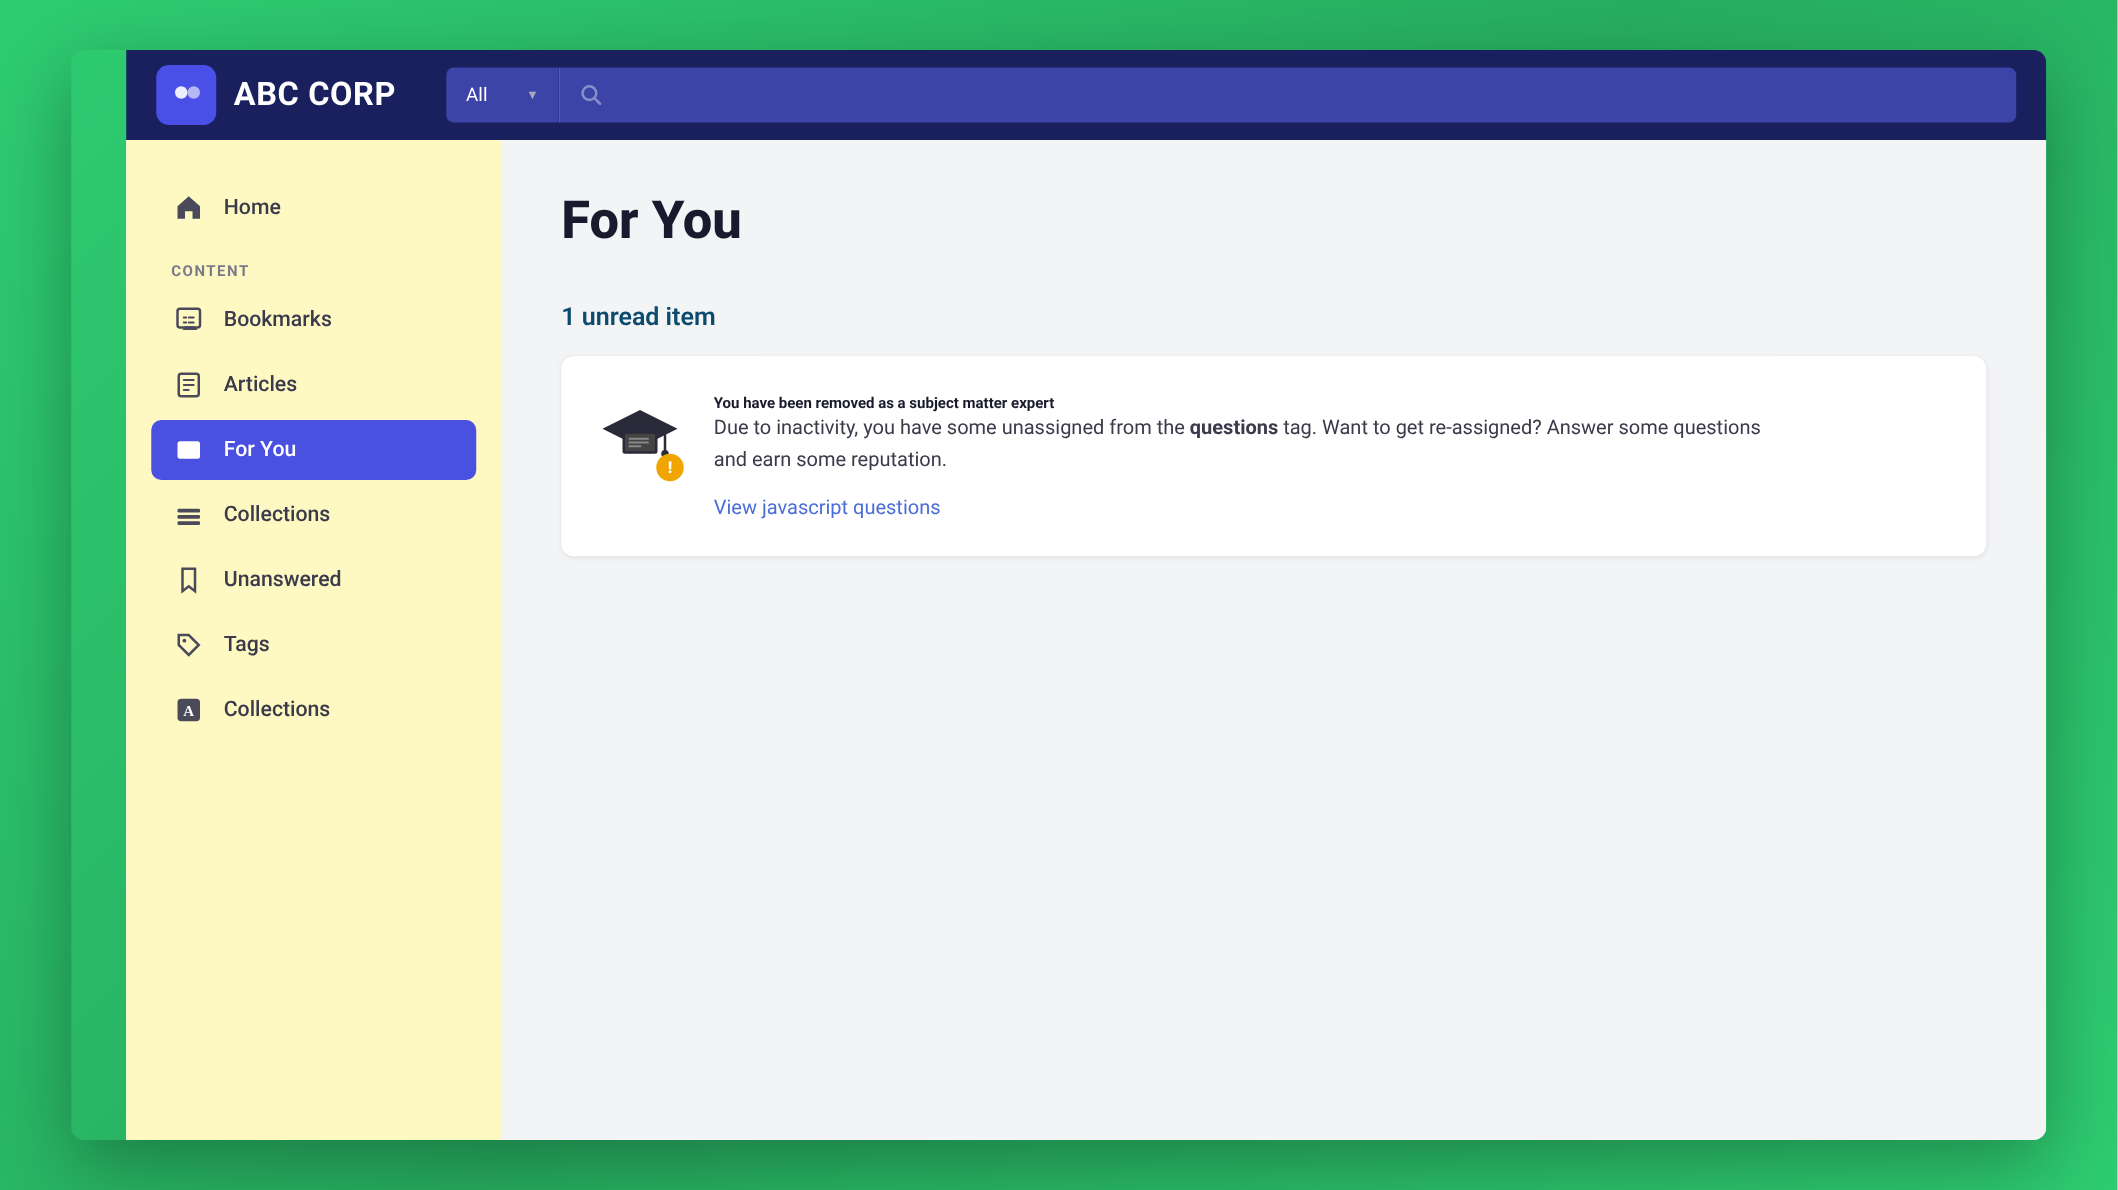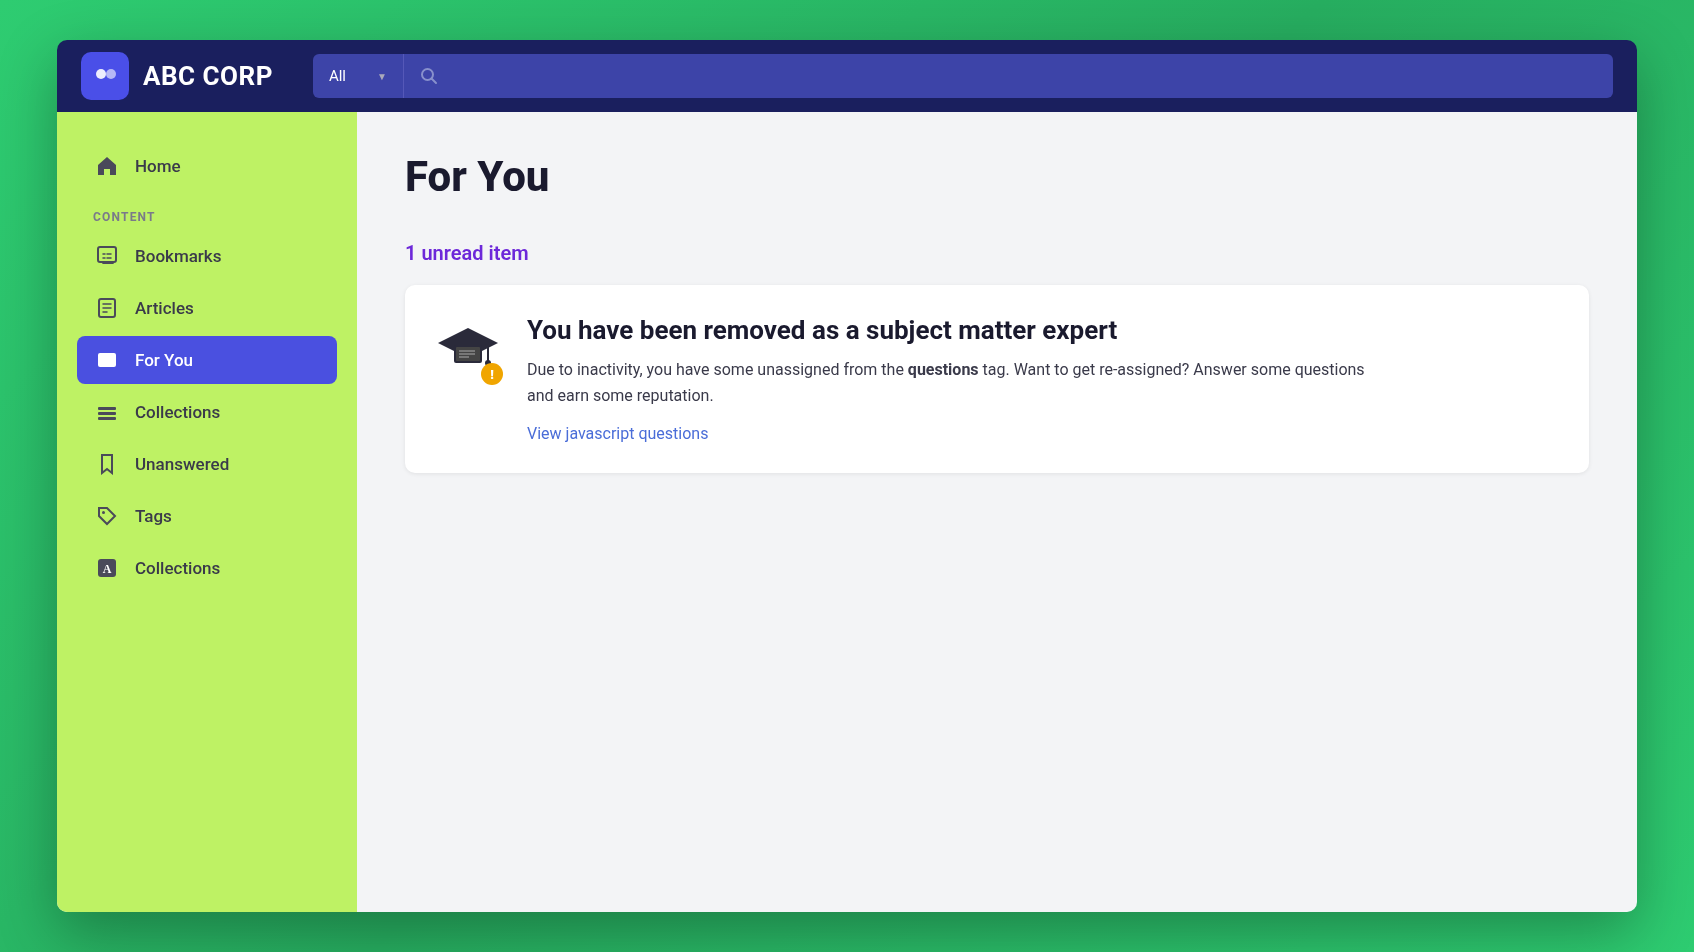--- a/index.html
+++ b/index.html
@@ -13,20 +13,21 @@
       padding: 40px 30px;
       font-family: -apple-system, BlinkMacSystemFont, 'Segoe UI', Roboto, sans-serif;
     }
 
     .window {
       width: 100%;
       max-width: 1580px;
       border-radius: 10px;
       overflow: hidden;
       box-shadow: 0 20px 60px rgba(0,0,0,0.3);
+      padding-left: 44px;
     }
 
     
     .navbar {
       background-color: #1a1f5e;
       display: flex;
       align-items: center;
       padding: 0 24px;
       height: 72px;
       gap: 20px;
@@ -116,21 +117,21 @@
     .main-layout {
       display: flex;
       background: #f3f4f6;
       min-height: 800px;
     }
 
     
     .sidebar {
       width: 300px;
       flex-shrink: 0;
-      background: #bef264;
+      background: #fef9c3;
       padding: 30px 20px;
     }
 
     .sidebar-nav-item {
       display: flex;
       align-items: center;
       gap: 14px;
       padding: 10px 16px;
       border-radius: 8px;
       cursor: pointer;
@@ -179,21 +180,21 @@
     .page-title {
       font-size: 42px;
       font-weight: 800;
       color: #1a1a2e;
       margin-bottom: 40px;
     }
 
     .unread-label {
       font-size: 20px;
       font-weight: 600;
-      color: #6d28d9;
+      color: #0c4a6e;
       margin-bottom: 20px;
     }
 
     .notification-card {
       background: white;
       border-radius: 10px;
       padding: 30px 28px;
       display: flex;
       align-items: flex-start;
       gap: 24px;
@@ -208,24 +209,23 @@
       align-items: center;
       justify-content: center;
       position: relative;
     }
 
     .card-content {
       flex: 1;
     }
 
     .card-title {
-      font-size: 26px;
+      font-size: 12px;
       font-weight: 700;
       color: #1a1a2e;
-      margin-bottom: 12px;
     }
 
     .card-body {
       font-size: 16px;
       color: #3a3a4a;
       line-height: 1.6;
       margin-bottom: 16px;
     }
 
     .card-body strong {

